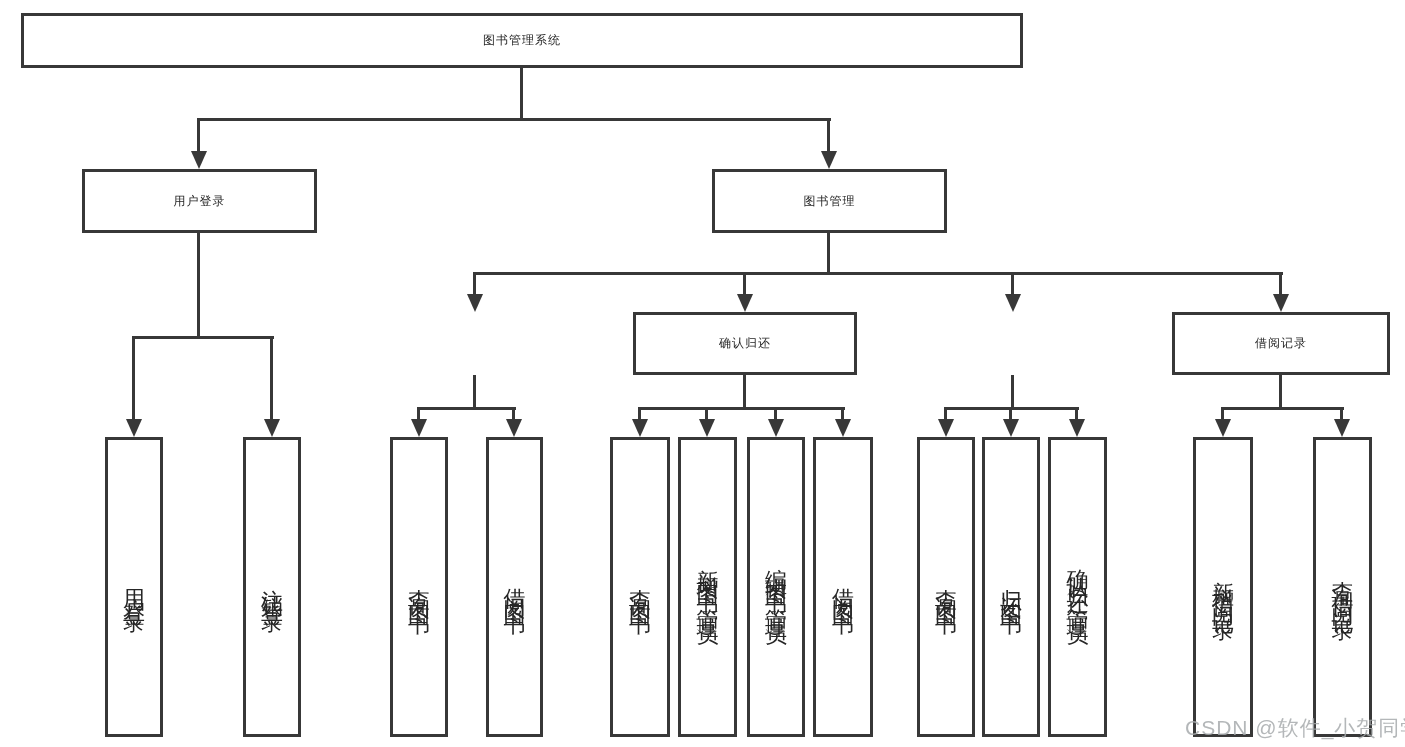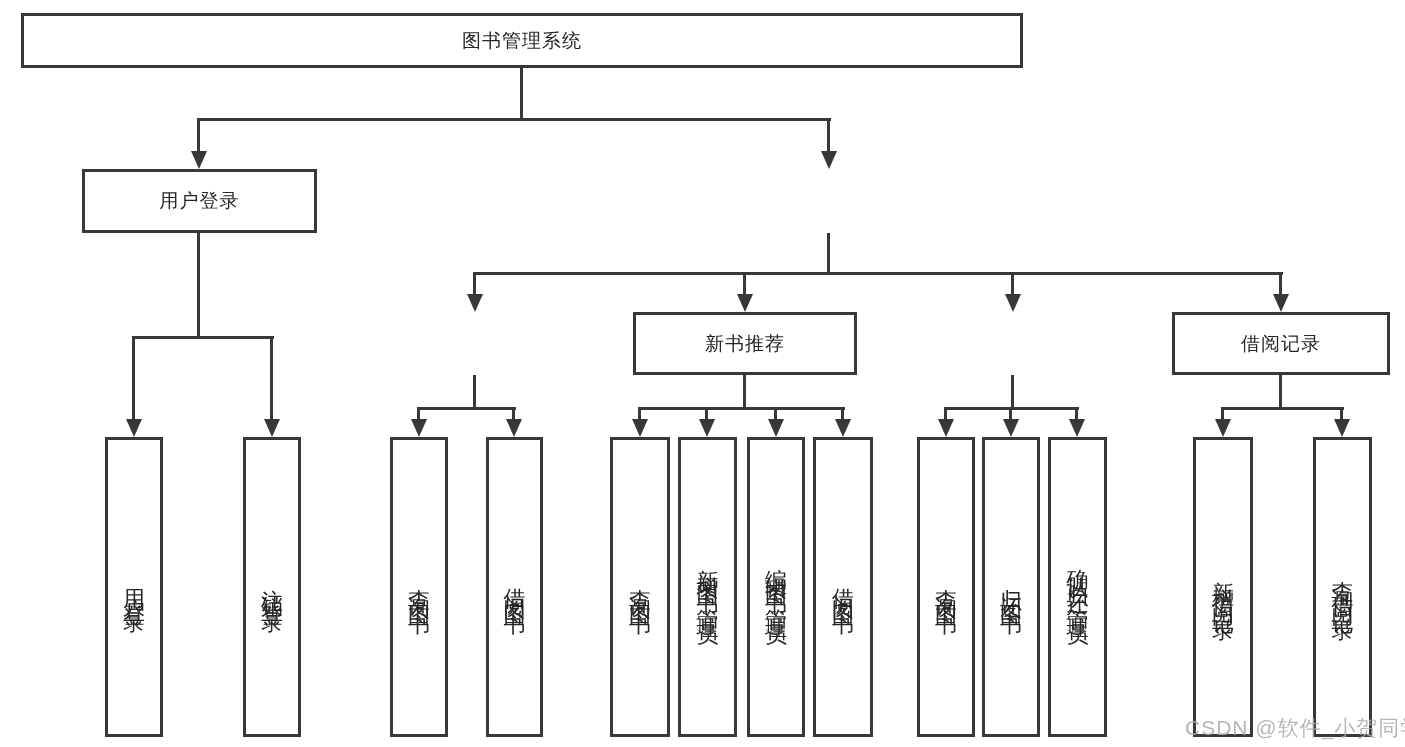--- a/index.html
+++ b/index.html
@@ -19,21 +19,21 @@
     position: absolute;
     box-sizing: border-box;
     border: 3px solid #383838;
     background: #ffffff;
     display: flex;
     align-items: center;
     justify-content: center;
     color: #262626;
   }
   .box.h {
-    font-size: 19px;
+    font-size: 12px;
     letter-spacing: 1px;
     font-family: Liberation Serif, serif;
   }
   .box.v {
     writing-mode: vertical-rl;
     font-size: 22px;
     letter-spacing: 8px;
     line-height: 1;
   }
   .box .lbl { white-space: nowrap; }
@@ -117,22 +117,25 @@
     <div class="arrowhead" style="left: 1003px; top: 419px; border-top-color: rgb(56, 56, 56);"></div>
     <div class="arrowhead" style="left: 1069px; top: 419px; border-top-color: rgb(56, 56, 56);"></div>
     <div class="arrowhead" style="left: 1215px; top: 419px; border-top-color: rgb(56, 56, 56);"></div>
     <div class="arrowhead" style="left: 1334px; top: 419px; border-top-color: rgb(56, 56, 56);"></div>
     <div class="box h" style="left: 21px; top: 13px; width: 1002px; height: 55px; border-color: rgb(56, 56, 56); color: rgb(38, 38, 38);">
       <span class="lbl">图书管理系统</span>
     </div>
     <div class="box h" style="left: 82px; top: 169px; width: 235px; height: 64px; border-color: rgb(56, 56, 56); color: rgb(38, 38, 38);">
       <span class="lbl">用户登录</span>
     </div>
+    <div class="box h" style="left: 712px; top: 169px; width: 235px; height: 64px; border-color: rgb(56, 56, 56); color: rgb(38, 38, 38);">
+      <span class="lbl">图书管理</span>
+    </div>
     <div class="box h" style="left: 633px; top: 312px; width: 224px; height: 63px; border-color: rgb(56, 56, 56); color: rgb(38, 38, 38);">
-      <span class="lbl">新书推荐</span>
+      <span class="lbl">确认归还</span>
     </div>
     <div class="box h" style="left: 1172px; top: 312px; width: 218px; height: 63px; border-color: rgb(56, 56, 56); color: rgb(38, 38, 38);">
       <span class="lbl">借阅记录</span>
     </div>
     <div class="box v" style="left: 105px; top: 437px; width: 58px; height: 300px; border-color: rgb(56, 56, 56); color: rgb(38, 38, 38);">
       <span class="lbl">用户登录</span>
     </div>
     <div class="box v" style="left: 243px; top: 437px; width: 58px; height: 300px; border-color: rgb(56, 56, 56); color: rgb(38, 38, 38);">
       <span class="lbl">注销登录</span>
     </div>

